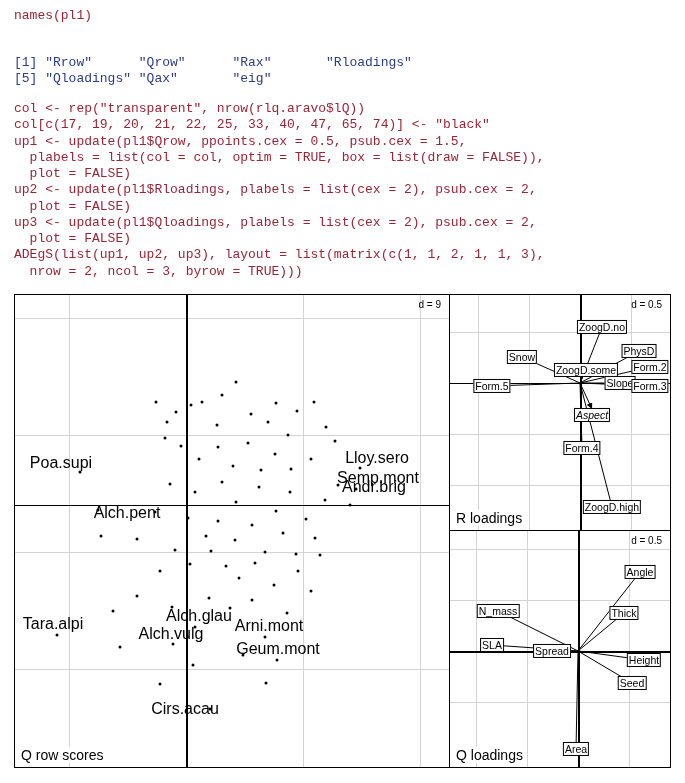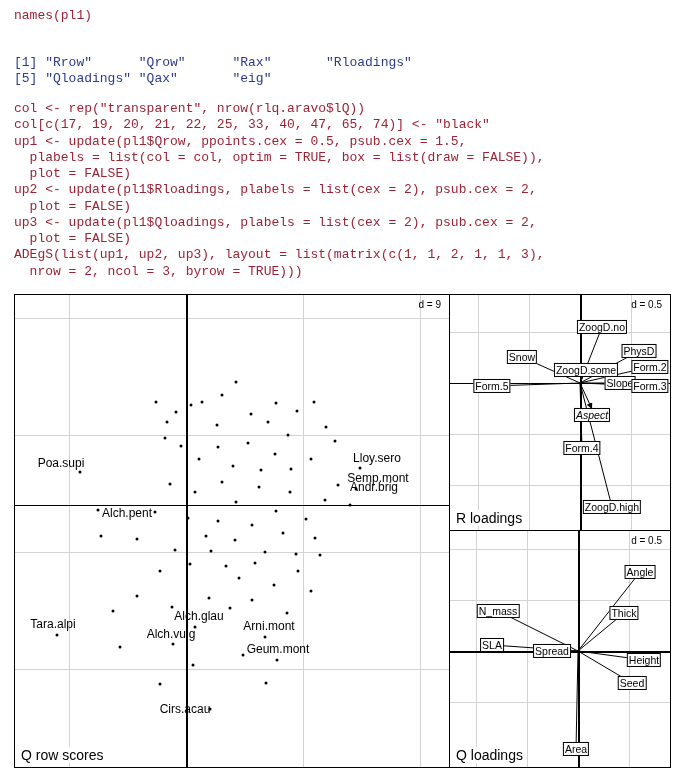--- a/index.html
+++ b/index.html
@@ -66,21 +66,21 @@
   .pt {
     position: absolute;
     width: 3px;
     height: 3px;
     background: #000;
     border-radius: 50%;
     transform: translate(-50%, -50%);
   }
   .plabel {
     position: absolute;
-    font-size: 12px;
+    font-size: 16px;
     transform: translate(-50%, -50%);
     white-space: nowrap;
   }
   .blabel {
     position: absolute;
     font-size: 10.5px;
     border: 1px solid #000;
     background: #fff;
     padding: 0 1px;
     transform: translate(-50%, -50%);

